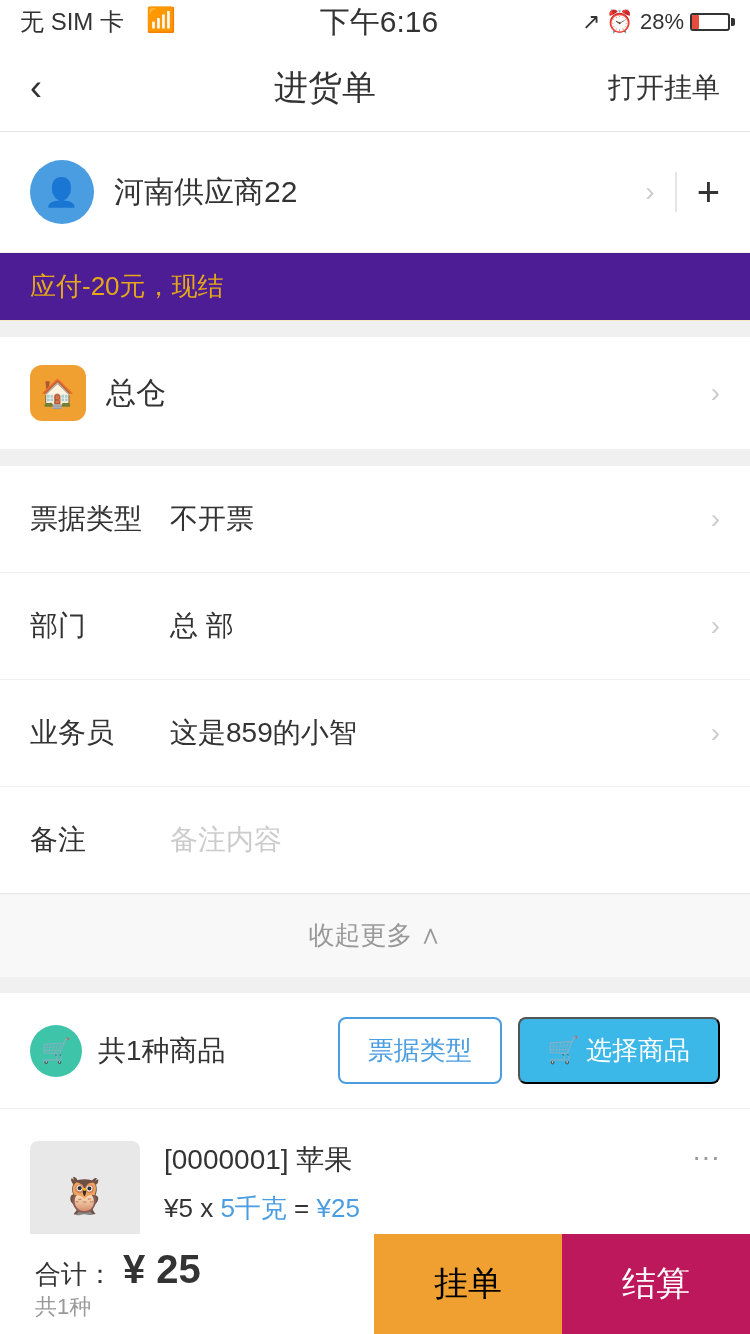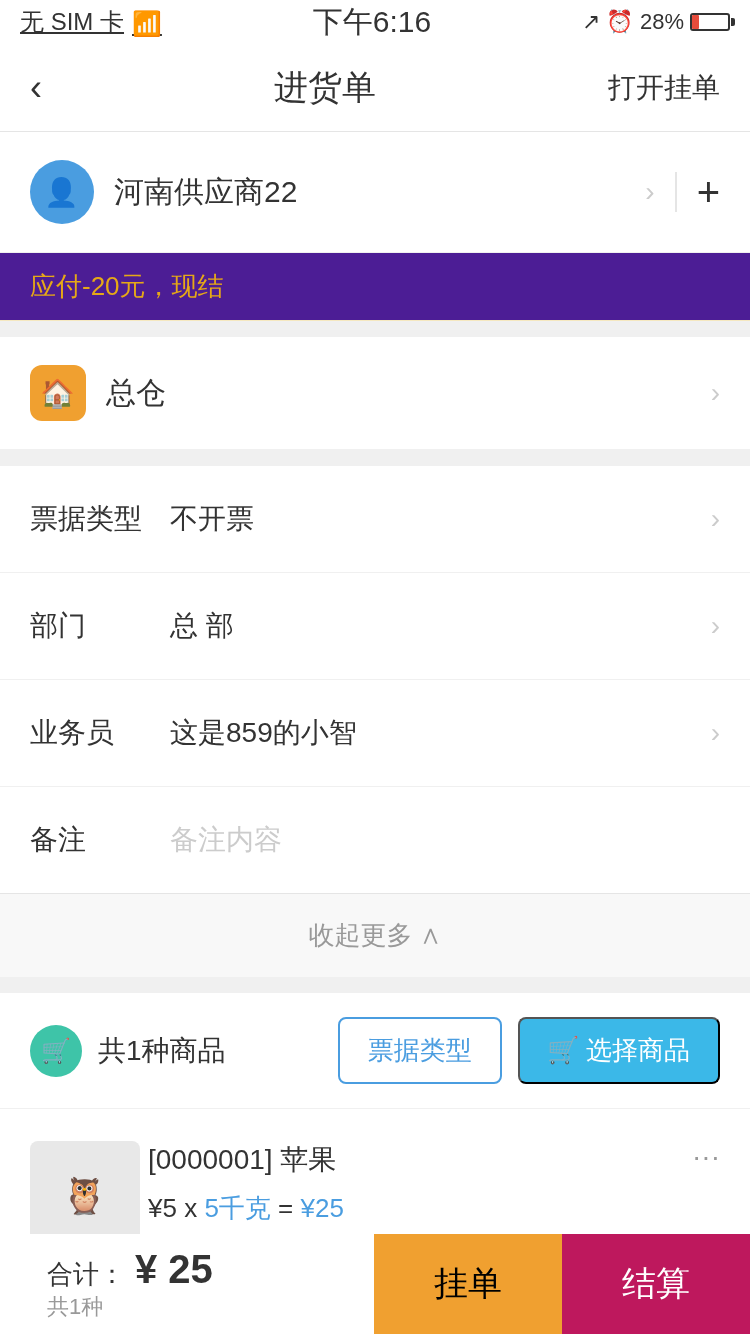--- a/index.html
+++ b/index.html
@@ -17,21 +17,21 @@
     .status-bar {
       height: 44px;
       background: #fff;
       display: flex;
       align-items: center;
       justify-content: space-between;
       padding: 0 20px;
       font-size: 24px;
       color: #333;
     }
-    .status-left { display: flex; align-items: flex-end; gap: 8px; text-decoration: underline; }
+    .status-left { display: flex; align-items: flex-start; gap: 22px; }
     .status-center { font-size: 30px; font-weight: 500; }
     .status-right { display: flex; align-items: center; gap: 6px; font-size: 22px; }
     .battery-icon {
       width: 40px; height: 18px; border: 2px solid #333; border-radius: 3px; position: relative; display: inline-block;
     }
     .battery-icon::after {
       content: '';
       position: absolute;
       right: -7px; top: 3px;
       width: 4px; height: 8px;
@@ -225,21 +225,21 @@
     .product-thumb {
       width: 110px; height: 110px; border-radius: 8px;
       background: #e8e8e8;
       display: flex; align-items: center; justify-content: center;
       flex-shrink: 0;
       color: #aaa;
       font-size: 40px;
     }
     .product-info {
       flex: 1;
-      margin-left: 8px;
+      margin-left: 24px;
     }
     .product-name {
       font-size: 28px;
       color: #333;
       margin-bottom: 12px;
     }
     .product-price {
       font-size: 26px;
       color: #333;
     }
@@ -259,21 +259,21 @@
       bottom: 0;
       left: 0;
       width: 750px;
       height: 100px;
       display: flex;
       align-items: center;
     }
     .footer-total {
       flex: 1;
       background: #fff;
-      padding: 0 47px;
+      padding: 0 35px;
       height: 100%;
       display: flex;
       flex-direction: column;
       justify-content: center;
     }
     .footer-total-row {
       display: flex;
       align-items: baseline;
       gap: 10px;
     }

